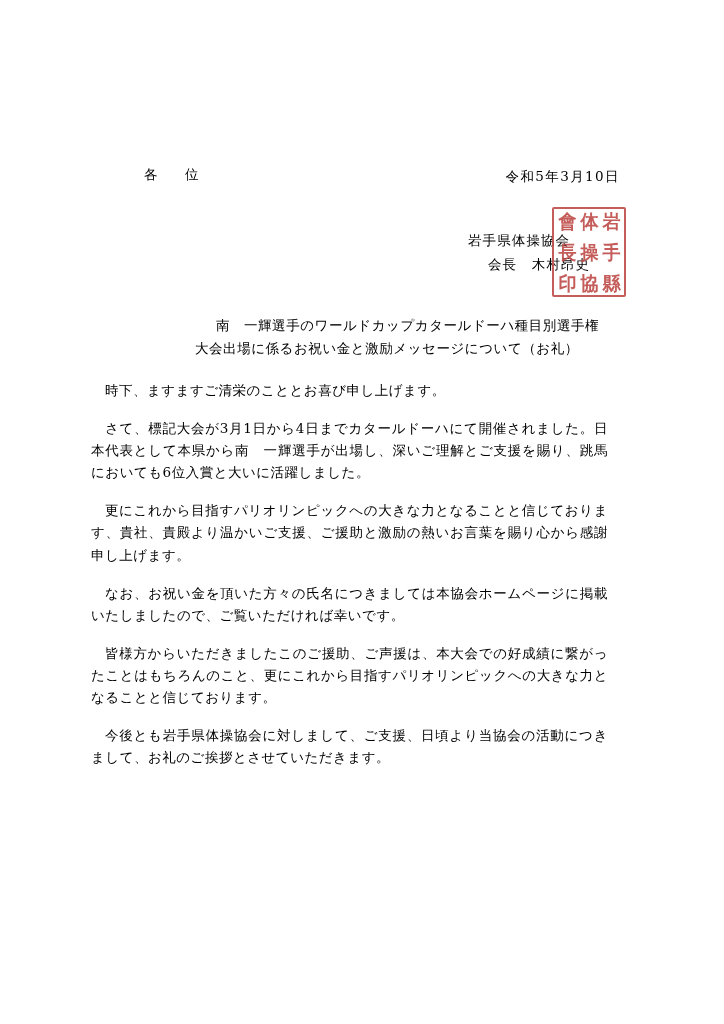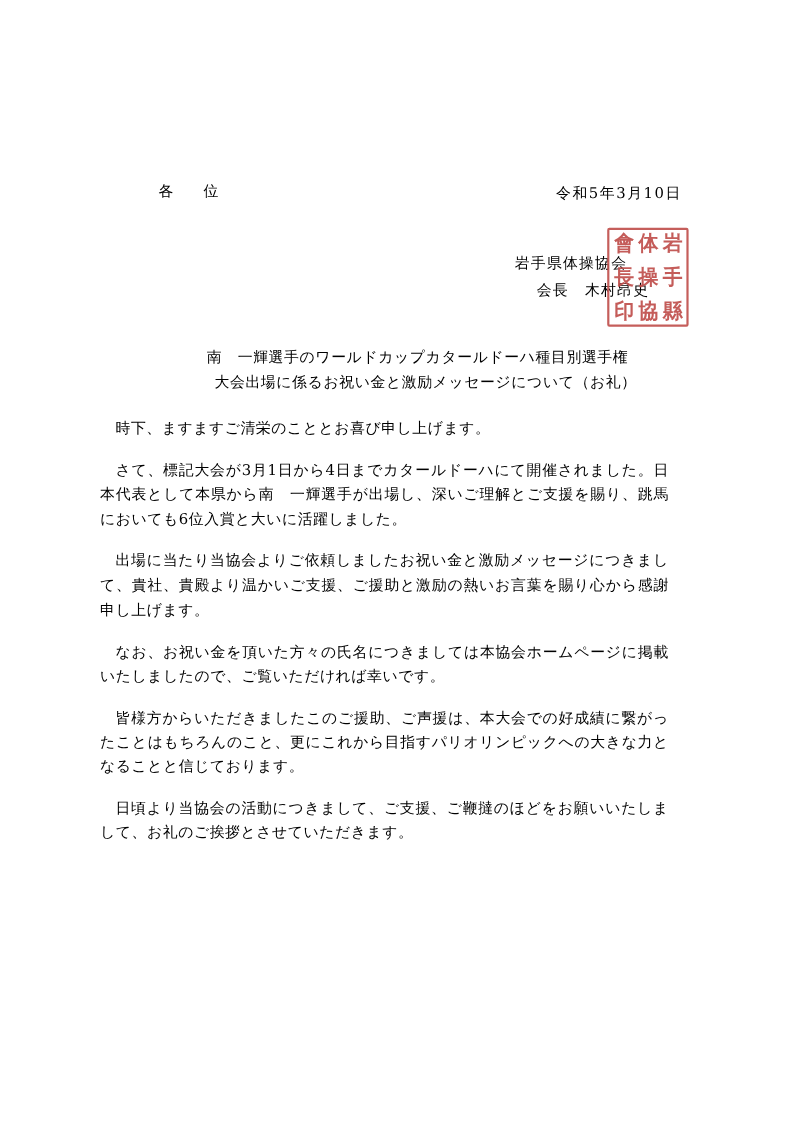--- a/index.html
+++ b/index.html
@@ -100,21 +100,21 @@
   
   .doc-title {
     position: absolute;
     top: 314px;
     left: 75px;
     width: 552px;
     font-size: 13.5px;
     line-height: 23px;
     letter-spacing: 0.55px;
   }
-  .doc-title .tl1 { padding-left: 113px; }
+  .doc-title .tl1 { padding-left: 113px; text-align: center; }
   .doc-title .tl2 { padding-left: 120px; }
 
   
   .body-text {
     position: absolute;
     top: 363px;
     left: 75px;
     width: 549px;
     font-size: 13.5px;
     line-height: 22.1px;
@@ -163,19 +163,19 @@
   </div>
 
   <div class="doc-title">
     <div class="tl1">南　一輝選手のワールドカップカタールドーハ種目別選手権</div>
     <div class="tl2">大会出場に係るお祝い金と激励メッセージについて（お礼）</div>
   </div>
 
   <div class="body-text">
     <p>時下、ますますご清栄のこととお喜び申し上げます。</p>
     <p>さて、標記大会が3月1日から4日までカタールドーハにて開催されました。日本代表として本県から南　一輝選手が出場し、深いご理解とご支援を賜り、跳馬においても6位入賞と大いに活躍しました。</p>
-    <p>出場に当たり当協会よりご依頼しましたお祝い金と激励メッセージにつきまして、貴社、貴殿より温かいご支援、ご援助と激励の熱いお言葉を賜り心から感謝申し上げます。</p>
+    <p>更にこれから目指すパリオリンピックへの大きな力となることと信じております、貴社、貴殿より温かいご支援、ご援助と激励の熱いお言葉を賜り心から感謝申し上げます。</p>
     <p>なお、お祝い金を頂いた方々の氏名につきましては本協会ホームページに掲載いたしましたので、ご覧いただければ幸いです。</p>
     <p>皆様方からいただきましたこのご援助、ご声援は、本大会での好成績に繋がったことはもちろんのこと、更にこれから目指すパリオリンピックへの大きな力となることと信じております。</p>
-    <p>日頃より当協会の活動につきまして、ご支援、ご鞭撻のほどをお願いいたしまして、お礼のご挨拶とさせていただきます。</p>
+    <p>今後とも岩手県体操協会に対しまして、ご支援、日頃より当協会の活動につきまして、お礼のご挨拶とさせていただきます。</p>
   </div>
 
 </div>
 
 </body></html>

